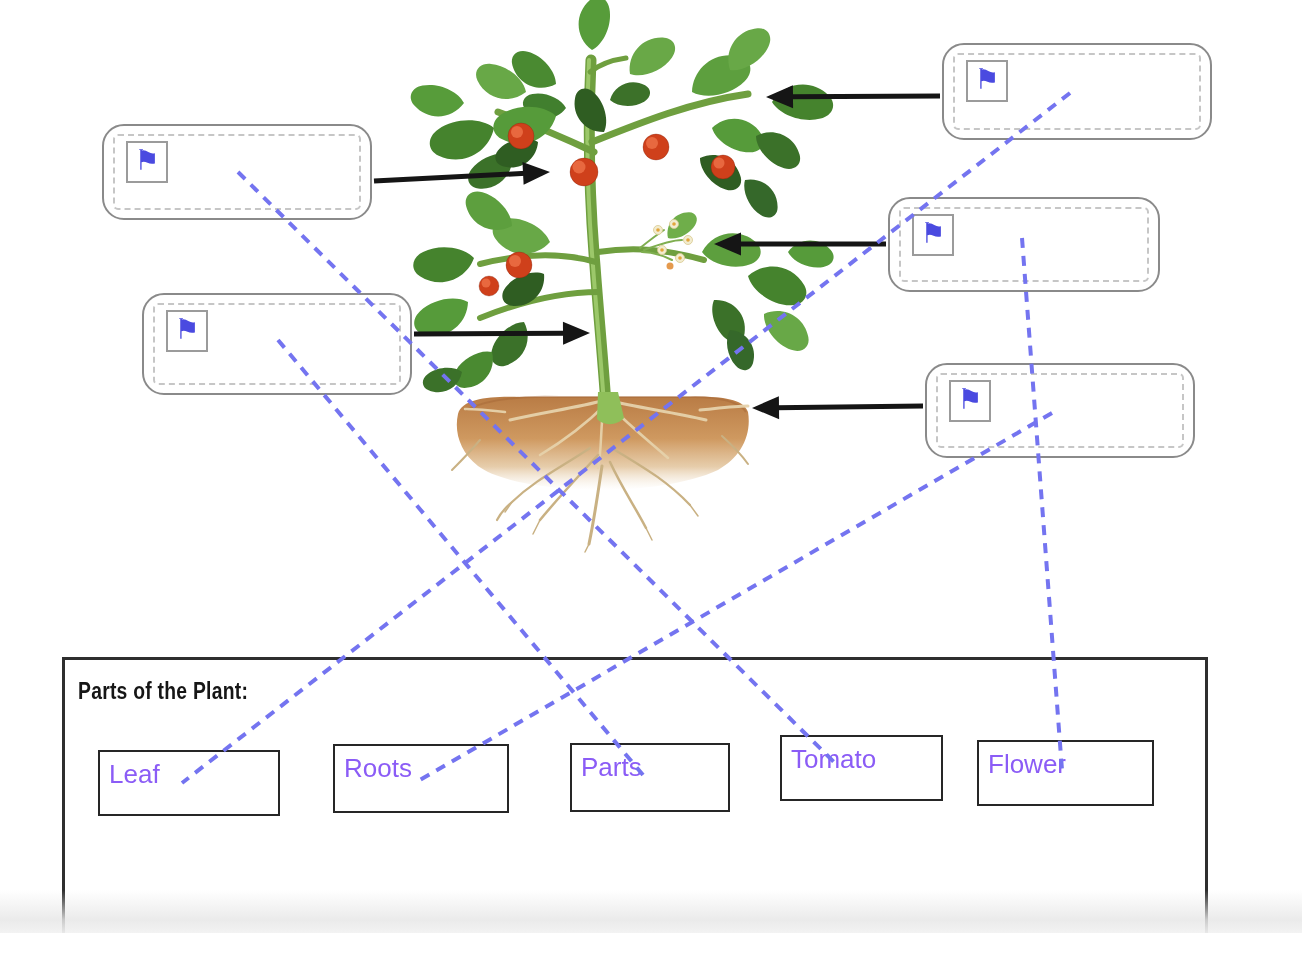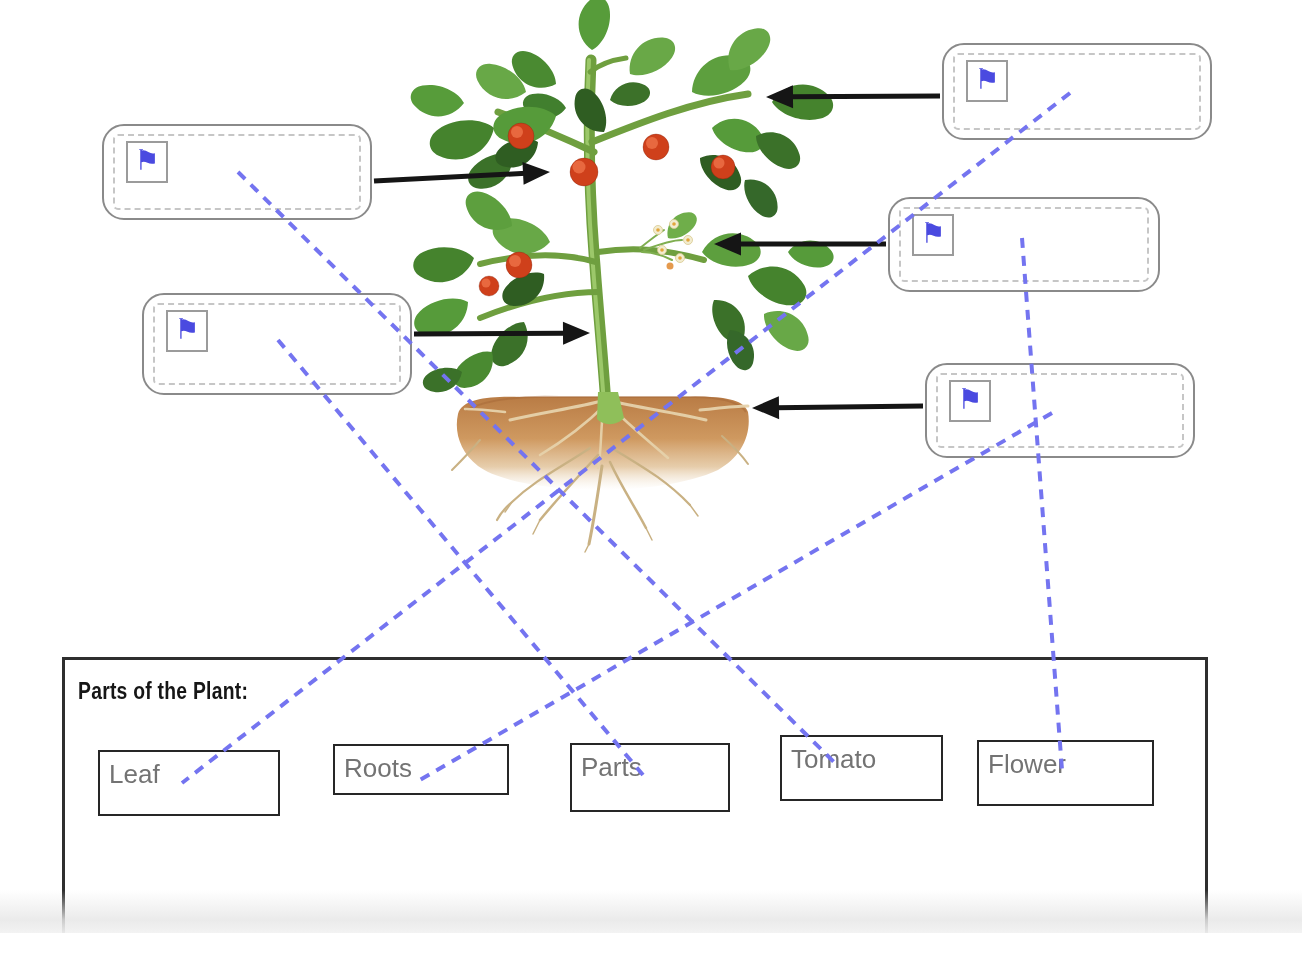--- a/index.html
+++ b/index.html
@@ -4,21 +4,21 @@
 <style>
   html,body{margin:0;padding:0;background:#fff;}
   #stage{position:relative;width:1302px;height:958px;background:#fff;overflow:hidden;
          font-family:"Liberation Sans",sans-serif;}
   #plant-svg{position:absolute;left:0;top:0;z-index:1;}
   #word-panel{position:absolute;box-sizing:border-box;border:3px solid #2e2e2e;border-bottom:none;
               background:transparent;z-index:5;}
   #panel-heading{position:absolute;font-size:23px;font-weight:bold;color:#161616;
                  transform:scaleX(0.84);transform-origin:0 50%;letter-spacing:.3px;z-index:6;white-space:nowrap;}
   .word-chip{position:absolute;box-sizing:border-box;background:#fff;border:2px solid #262626;
-             padding:7px 0 4px 9px;font-size:26px;color:#737373;z-index:10;cursor:grab;}
+             padding:7px 0 4px 9px;font-size:26px;color:#8b5cf6;z-index:10;cursor:grab;}
   .zone{position:absolute;box-sizing:border-box;background:#fff;border:2px solid #8a8a8a;
         border-radius:22px;z-index:20;}
   .zone-inner{position:absolute;left:9px;top:8px;right:9px;bottom:8px;
               border:2px dashed #c6c6c6;border-radius:5px;}
   .flag-box{position:absolute;left:11px;top:5px;width:42px;height:42px;box-sizing:border-box;
             border:2px solid #9b9b9b;background:#fff;display:flex;align-items:center;
             justify-content:center;cursor:pointer;}
   .flag-glyph{font-family:"DejaVu Sans",sans-serif;font-size:28px;line-height:1;
               color:var(--flag,#4a4ae0);margin-top:-3px;}
   #overlay-svg{position:absolute;left:0;top:0;z-index:50;pointer-events:none;}
@@ -224,21 +224,21 @@
     <div class="zone" style="left: 925px; top: 363px; width: 270px; height: 95px; border-color: rgb(138, 138, 138);">
     <div class="zone-inner">
       <div class="flag-box">
         <span class="flag-glyph">⚑</span>
       </div>
     </div>
   </div>
     <div class="word-chip" style="left: 98px; top: 750px; width: 182px; height: 66px; border-color: rgb(38, 38, 38);">
     <span class="word-label">Leaf</span>
   </div>
-    <div class="word-chip" style="left: 333px; top: 744px; width: 176px; height: 51px; border-color: rgb(38, 38, 38);">
+    <div class="word-chip" style="left: 333px; top: 744px; width: 176px; height: 69px; border-color: rgb(38, 38, 38);">
     <span class="word-label">Roots</span>
   </div>
     <div class="word-chip" style="left: 570px; top: 743px; width: 160px; height: 69px; border-color: rgb(38, 38, 38);">
     <span class="word-label">Parts</span>
   </div>
     <div class="word-chip" style="left: 780px; top: 735px; width: 163px; height: 66px; border-color: rgb(38, 38, 38);">
     <span class="word-label">Tomato</span>
   </div>
     <div class="word-chip" style="left: 977px; top: 740px; width: 177px; height: 66px; border-color: rgb(38, 38, 38);">
     <span class="word-label">Flower</span>

